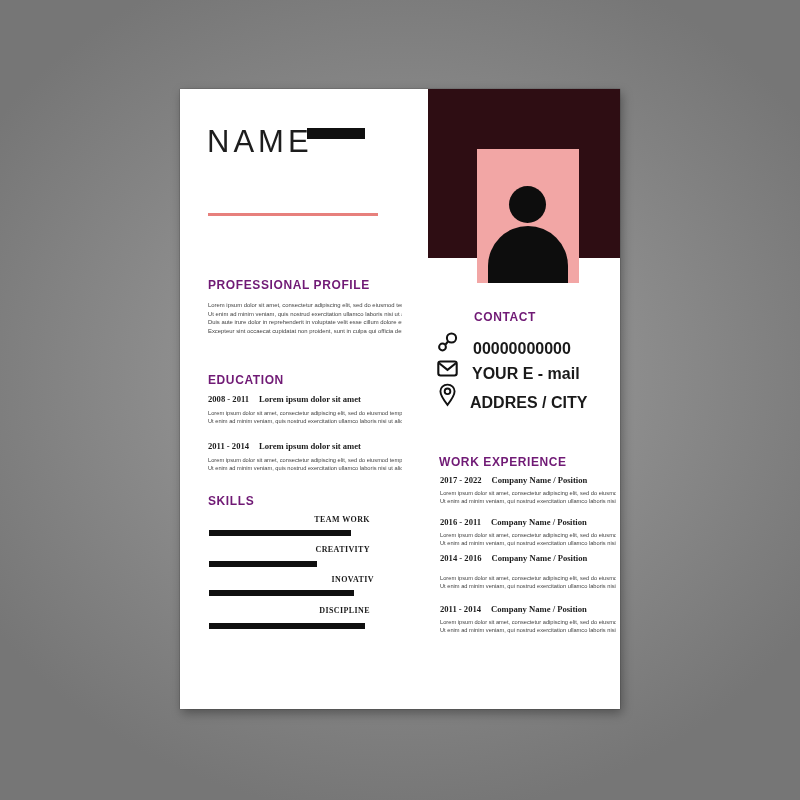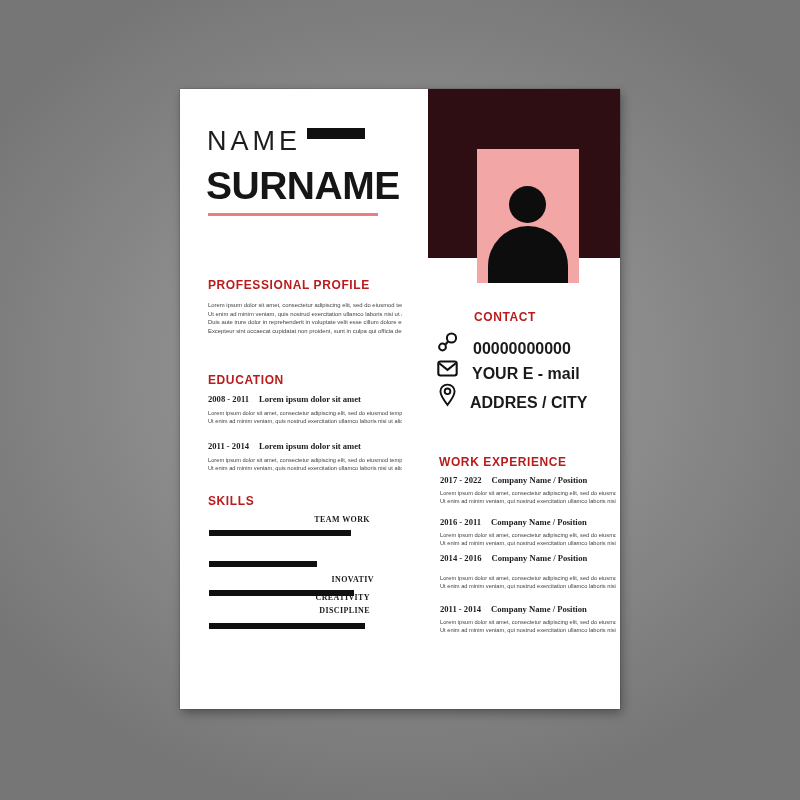--- a/index.html
+++ b/index.html
@@ -8,31 +8,31 @@
     background:radial-gradient(ellipse 62% 55% at 50% 47%, #9e9e9e 0%, #8c8c8c 48%, #767676 100%);}
   .page{position:absolute;left:180px;top:89px;width:440px;height:620px;background:#ffffff;
     box-shadow:0 0 1px rgba(0,0,0,.55), 2px 4px 10px rgba(0,0,0,.35);}
   
   .watermark{position:absolute;left:46px;top:282px;z-index:1;font-weight:bold;font-size:47px;
     letter-spacing:5px;color:transparent;-webkit-text-stroke:1.4px rgba(196,178,178,.42);
     font-family:"DejaVu Sans",sans-serif;white-space:nowrap;}
   .watermark .reg{font-size:16px;-webkit-text-stroke:1px rgba(196,178,178,.42);}
   .z{position:absolute;z-index:2;}
   
-  .name{left:27px;top:39px;font-size:27px;letter-spacing:4px;color:#1d1d1d;font-weight:400;line-height:27px;}
+  .name{left:27px;top:39px;font-size:31px;letter-spacing:4px;color:#1d1d1d;font-weight:400;line-height:27px;}
   .name-bar{left:127px;top:39px;width:58px;height:10.5px;background:#101010;}
   .surname{left:26px;top:78px;font-size:39px;font-weight:bold;letter-spacing:-0.5px;color:#161616;line-height:38px;}
   .accent-line{left:28px;top:124px;width:170px;height:2.5px;background:#e7807c;}
   
   .photo-square{left:248px;top:0;width:192px;height:169px;background:#2e0d13;}
   .photo-frame{left:297px;top:60px;width:102px;height:134px;background:#f2a6a5;}
   .person-head{left:329px;top:97px;width:37px;height:37px;border-radius:50%;background:#0d0d0d;}
   .person-body{left:308px;top:137px;width:80px;height:57px;border-radius:40px 40px 0 0;background:#0d0d0d;}
   
-  .h1{font-size:12px;font-weight:bold;letter-spacing:.6px;color:#b91c1c;white-space:nowrap;}
+  .h1{font-size:12px;font-weight:bold;letter-spacing:.6px;color:#701a75;white-space:nowrap;}
   
   .col-l{width:194px;}
   .col-r{width:176px;}
   .tline{white-space:nowrap;overflow:hidden;font-size:5.9px;line-height:8.6px;color:#434343;}
   .tline2{white-space:nowrap;overflow:hidden;font-size:5.7px;line-height:8.2px;color:#434343;}
   
   .entry{font-family:"Liberation Serif",serif;font-weight:bold;font-size:8.6px;color:#1c1c1c;white-space:nowrap;}
   .entry .gap{display:inline-block;width:10px;}
   
   .skill-label{font-family:"Liberation Serif",serif;font-weight:bold;font-size:8px;letter-spacing:.4px;
@@ -45,21 +45,20 @@
 </style>
 </head>
 <body>
 
 <div class="stage">
   <div class="page">
 
 
     <div class="z name">NAME</div>
     <div class="z name-bar"></div>
-    <div class="z surname">SURNAME</div>
     <div class="z accent-line"></div>
 
     <div class="z photo-square"></div>
     <div class="z photo-frame"></div>
     <div class="z person-head"></div>
     <div class="z person-body"></div>
 
     <div class="z h1" style="left:28px;top:189px;">PROFESSIONAL PROFILE</div>
     <div class="z col-l" style="left:28px;top:212px;">
       <div class="tline">Lorem ipsum dolor sit amet, consectetur adipiscing elit, sed do eiusmod tempo incididunt ut labore et dolore magna aliqua.</div>
@@ -80,21 +79,21 @@
       <span>2011 - 2014</span><span class="gap"></span><span>Lorem ipsum dolor sit amet</span>
     </div>
     <div class="z col-l" style="left:28px;top:367px;">
       <div class="tline2">Lorem ipsum dolor sit amet, consectetur adipiscing elit, sed do eiusmod tempor incididunt ut labore et dolore magna aliqua.</div>
       <div class="tline2">Ut enim ad minim veniam, quis nostrud exercitation ullamco laboris nisi ut aliquip ex ea commodo consequat.</div>
     </div>
 
     <div class="z h1" style="left:28px;top:405px;">SKILLS</div>
     <div class="z skill-label" style="left:28px;top:426px;">TEAM WORK</div>
     <div class="z skill-bar" style="left: 29px; top: 441px; width: 142px;"></div>
-    <div class="z skill-label" style="left:28px;top:456px;margin-top:48px;">CREATIVITY</div>
+    <div class="z skill-label" style="left:28px;top:456px;">CREATIVITY</div>
     <div class="z skill-bar" style="left: 29px; top: 472px; width: 108px;"></div>
     <div class="z skill-label" style="left:32px;top:486px;">INOVATIV</div>
     <div class="z skill-bar" style="left: 29px; top: 501px; width: 145px;"></div>
     <div class="z skill-label" style="left:28px;top:517px;">DISCIPLINE</div>
     <div class="z skill-bar" style="left: 29px; top: 534px; width: 156px;"></div>
 
     <div class="z h1" style="left:258px;top:221px;margin-left:36px;">CONTACT</div>
     <div class="z icon" style="left:256px;top:241px;">
       <svg width="24" height="24" viewBox="0 0 24 24" fill="none" stroke="#111" stroke-width="2">
         <circle cx="6.5" cy="17" r="3.4"></circle>

